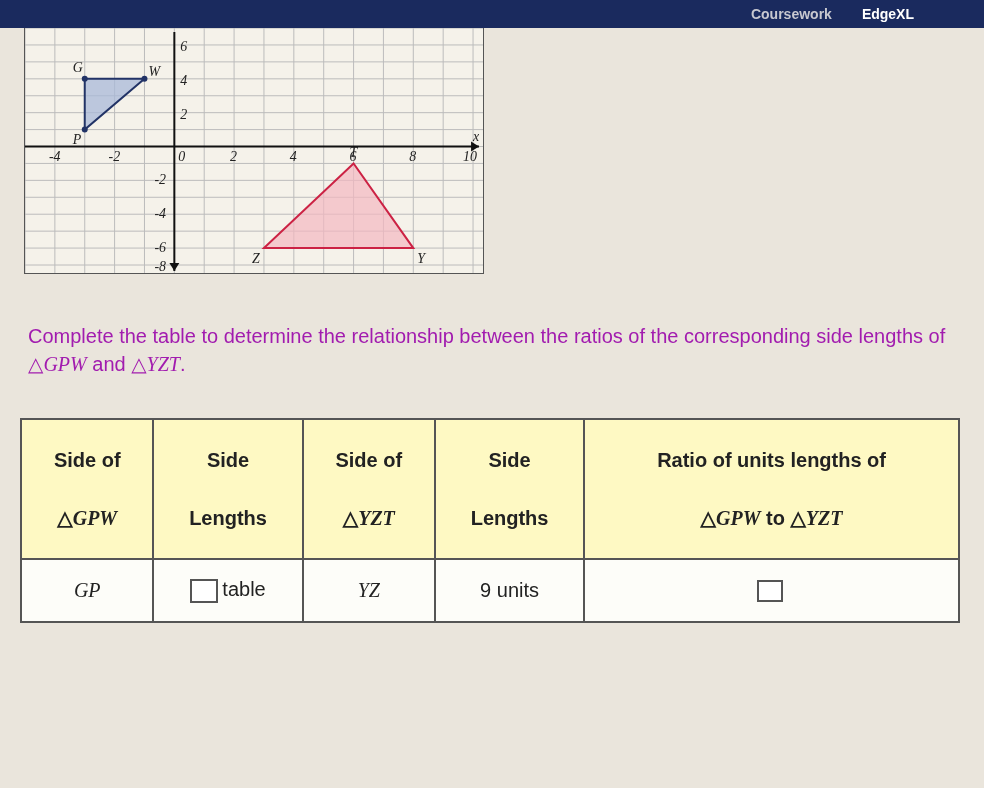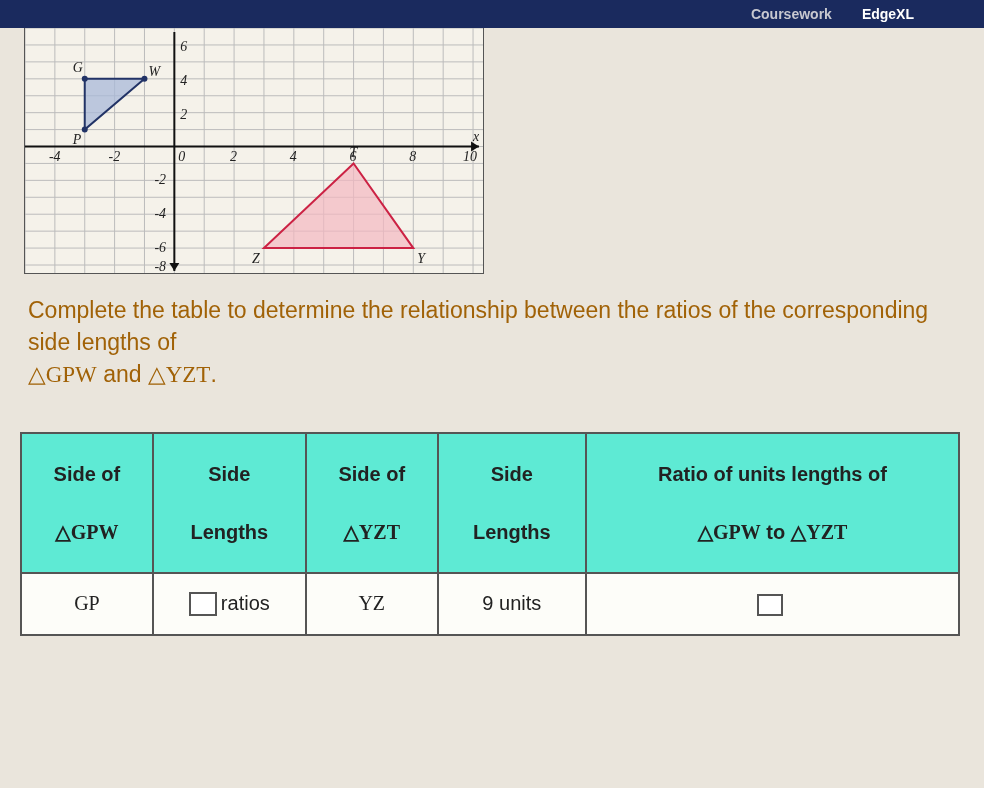--- a/index.html
+++ b/index.html
@@ -41,43 +41,43 @@
     border-top: none;
   }
   .graph-svg {
     position: absolute;
     top: 0; left: 0;
     width: 100%;
     height: 100%;
   }
 
   .prompt {
-    margin: 20px 28px 0 28px;
-    font-size: 23px;
-    color: #a16207;
+    margin: 48px 28px 0 28px;
+    font-size: 20px;
+    color: #a21caf;
     line-height: 1.4;
   }
   .tri { font-family: 'Times New Roman', serif; }
-  .math { font-family: 'Times New Roman', serif; }
+  .math { font-family: 'Times New Roman', serif; font-style: italic; }
 
   table.ratio {
     margin: 40px 20px 0 20px;
     border-collapse: collapse;
     width: 940px;
     background: #fdfdf9;
   }
   table.ratio th, table.ratio td {
     border: 2px solid #555;
     padding: 18px 10px;
     text-align: center;
     font-size: 20px;
     color: #222;
   }
   table.ratio th {
-    background: #5eead4;
+    background: #fef9c3;
     font-weight: bold;
     line-height: 2.2;
   }
   table.ratio th .sub {
     display: block;
     font-weight: bold;
     margin-top: 14px;
   }
   .input-box {
     display: inline-block;
@@ -214,21 +214,21 @@
         <th>
           <span>Ratio of units lengths of</span>
           <span class="sub"><span class="tri">△</span><span class="math">GPW</span> to <span class="tri">△</span><span class="math">YZT</span></span>
         </th>
       </tr>
     </thead>
     <tbody>
       <tr>
         <td><span class="math">GP</span></td>
         <td>
-          <span class="input-box"></span><span>ratios</span>
+          <span class="input-box"></span><span>table</span>
         </td>
         <td><span class="math">YZ</span></td>
         <td><span>9 units</span></td>
         <td>
           <span class="input-box small"></span>
         </td>
       </tr>
     </tbody>
   </table>
 

